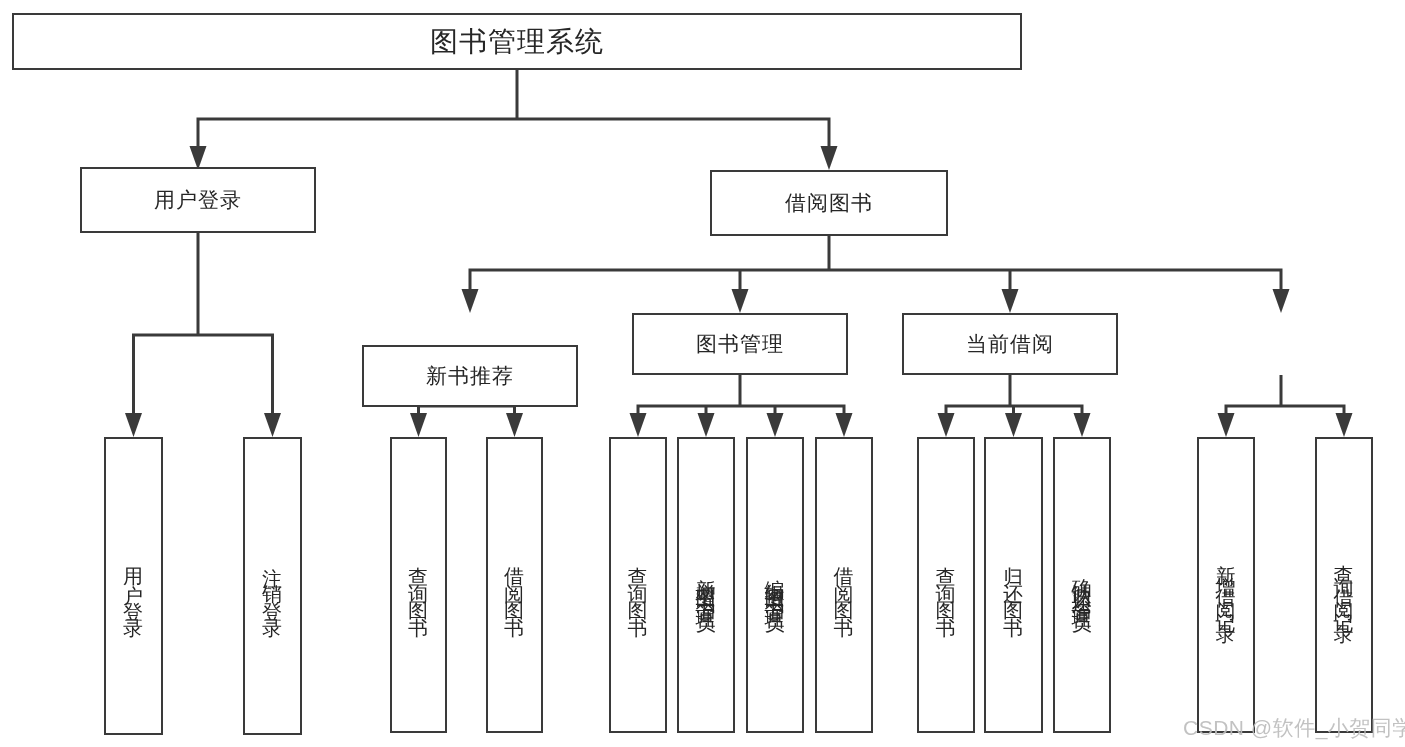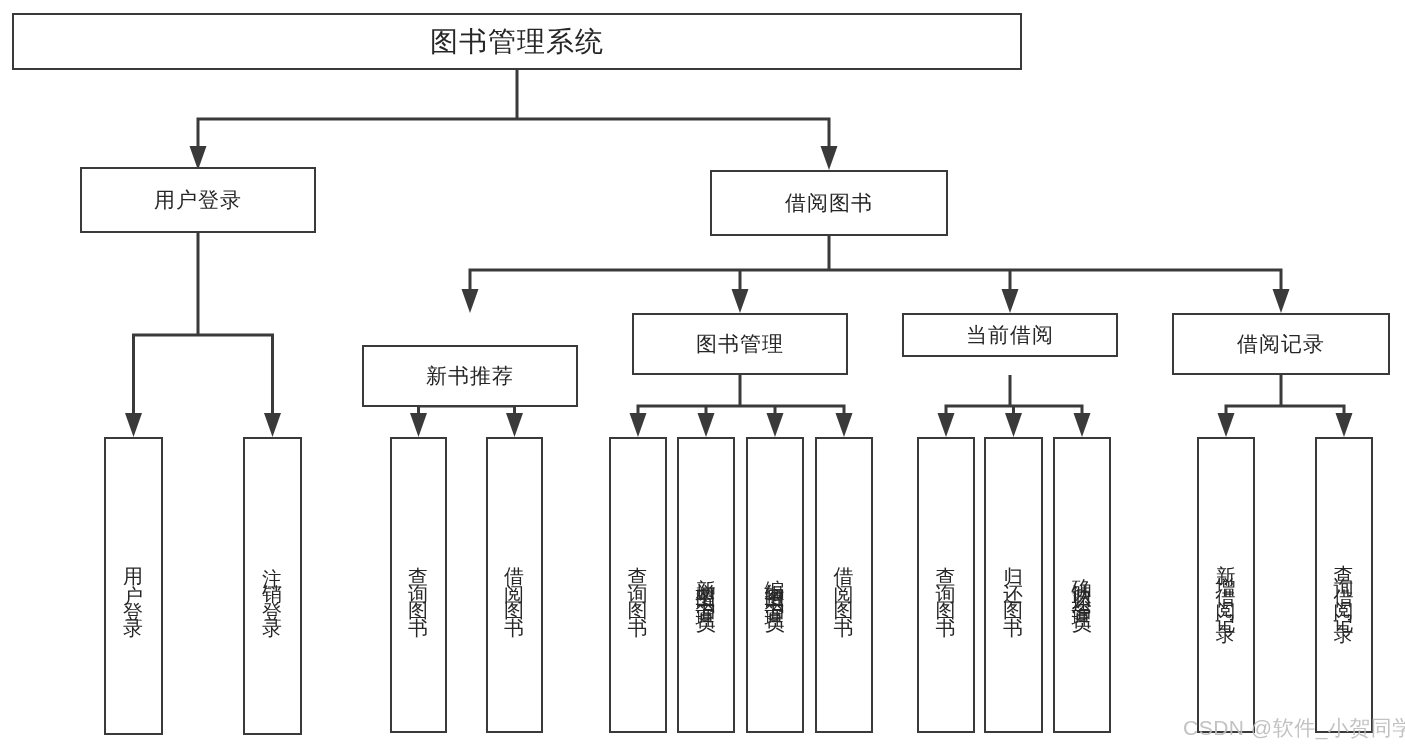--- a/index.html
+++ b/index.html
@@ -78,22 +78,21 @@
     </g>
   </svg>
 
   <div class="node h root-box" style="left:12px;top:13px;width:1010px;height:57px;">图书管理系统</div>
 
   <div class="node h" style="left:80px;top:167px;width:236px;height:66px;">用户登录</div>
   <div class="node h" style="left:710px;top:170px;width:238px;height:66px;">借阅图书</div>
 
   <div class="node h" style="left:362px;top:313px;width:216px;height:62px;margin-top:32px;">新书推荐</div>
   <div class="node h" style="left:632px;top:313px;width:216px;height:62px;">图书管理</div>
-  <div class="node h" style="left:902px;top:313px;width:216px;height:44px;">当前借阅</div>
-  <div class="node h" style="left:1172px;top:313px;width:218px;height:62px;">借阅记录</div>
+  <div class="node h" style="left:902px;top:313px;width:216px;height:62px;">当前借阅</div>
 
   <div class="node v" style="left: 104px; top: 437px; width: 59px; height: 298px; letter-spacing: 17px;">用户登录</div>
   <div class="node v" style="left: 243px; top: 437px; width: 59px; height: 298px; letter-spacing: 17px;">注销登录</div>
 
   <div class="node v" style="left: 390px; top: 437px; width: 57px; height: 296px; letter-spacing: 17px;">查询图书</div>
   <div class="node v" style="left: 486px; top: 437px; width: 57px; height: 296px; letter-spacing: 17px;">借阅图书</div>
 
   <div class="node v" style="left: 609px; top: 437px; width: 58px; height: 296px; letter-spacing: 17px;">查询图书</div>
   <div class="node v" style="left: 677px; top: 437px; width: 58px; height: 296px; letter-spacing: 5px;">新增图书（管理员）</div>
   <div class="node v" style="left: 746px; top: 437px; width: 58px; height: 296px; letter-spacing: 5px;">编辑图书（管理员）</div>

